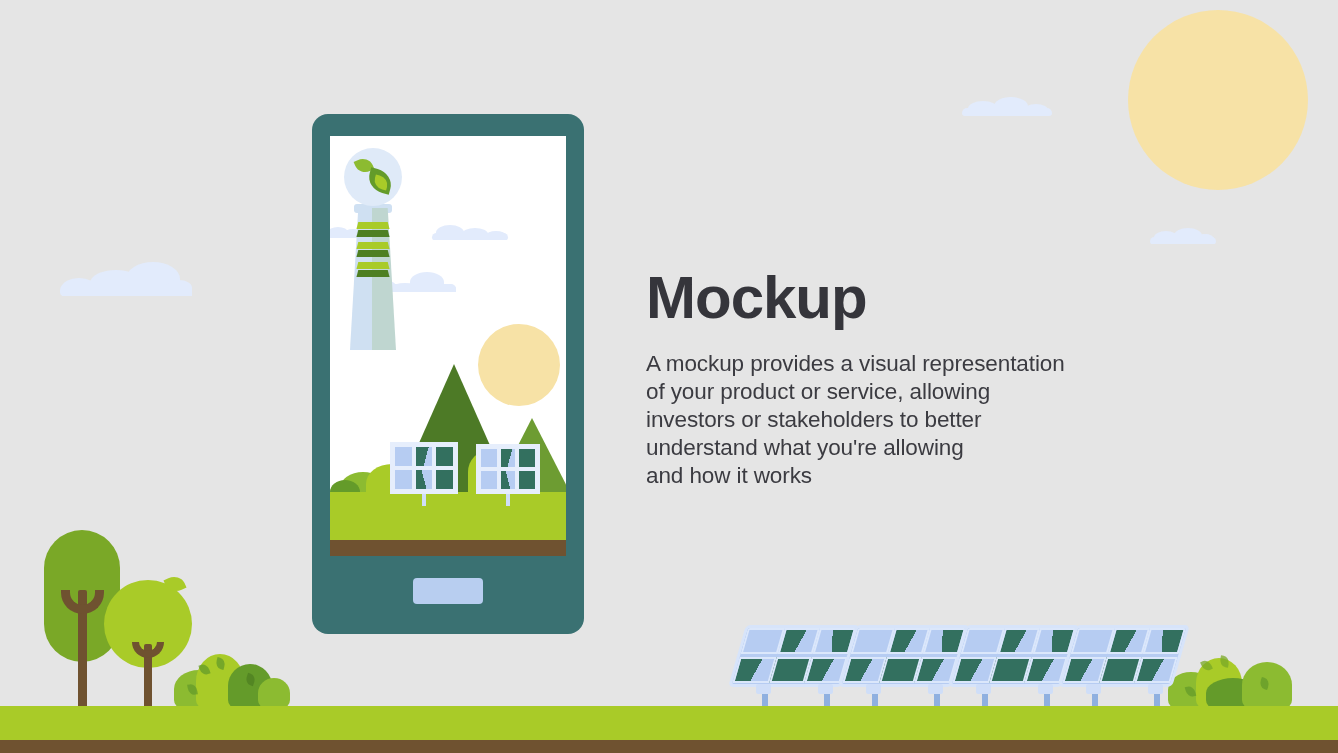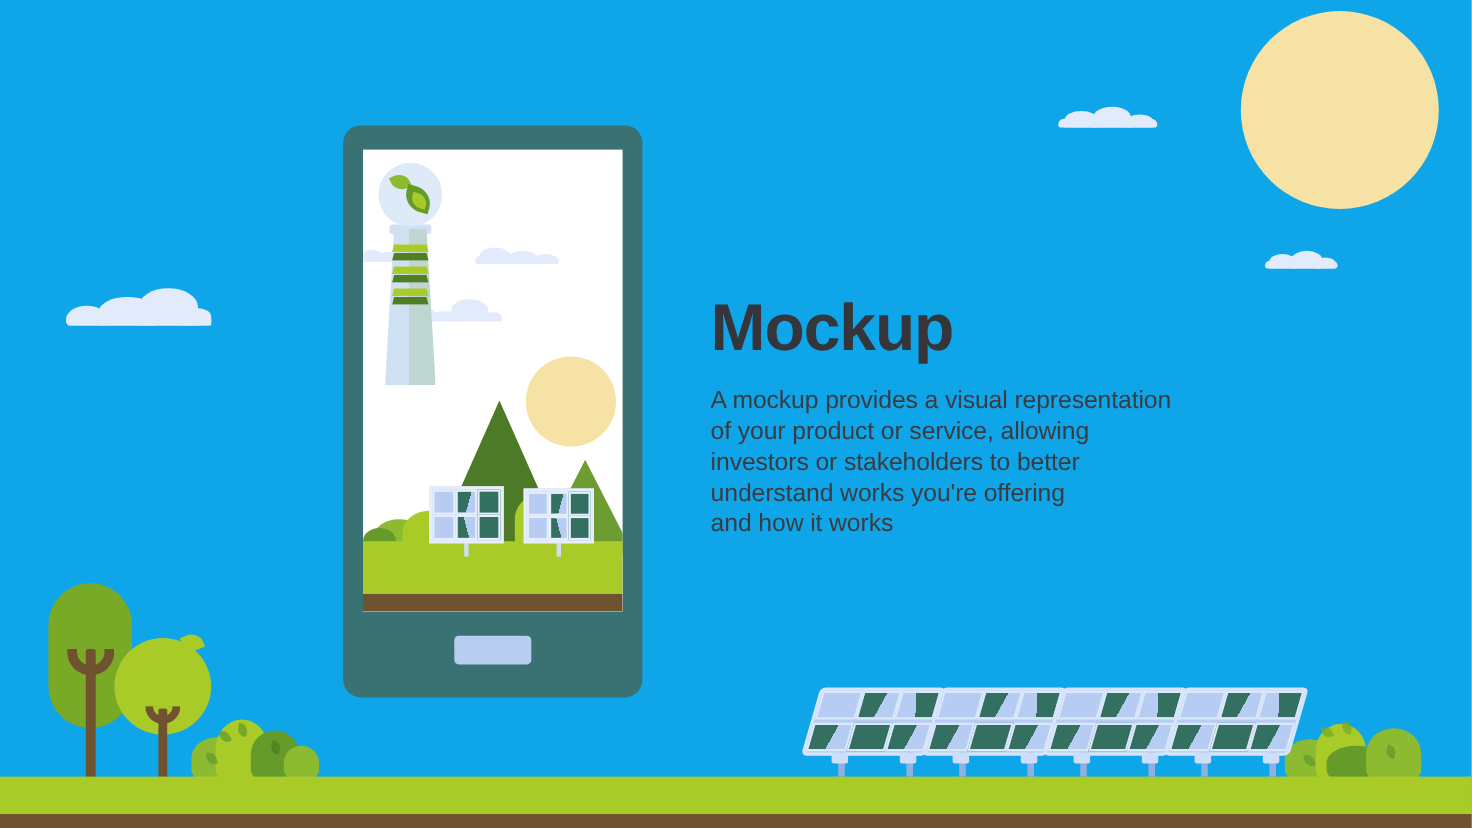--- a/index.html
+++ b/index.html
@@ -6,21 +6,21 @@
   * { box-sizing: border-box; margin: 0; padding: 0; }
   html, body {
     width: 1338px; height: 753px;
     overflow: hidden;
     background: #ffffff;
     font-family: "Liberation Sans", sans-serif;
   }
   #slide {
     position: relative;
     width: 1338px; height: 753px;
-    background: #0ea5e9;
+    background: #e5e5e5;
     overflow: hidden;
   }
 
   
   .sun-main {
     position: absolute;
     left: 1128px; top: 10px;
     width: 180px; height: 180px;
     border-radius: 50%;
     background: #f7e2a6;
@@ -449,17 +449,17 @@
     </div>
 
     <div id="home-bar"></div>
   </div>
 
   <div id="copy">
     <div id="title">Mockup</div>
     <div id="body-copy">A mockup provides a visual representation
 of your product or service, allowing
 investors or stakeholders to better
-understand works you're offering
+understand what you're allowing
 and how it works</div>
   </div>
 
 </div>
 
 </body></html>

